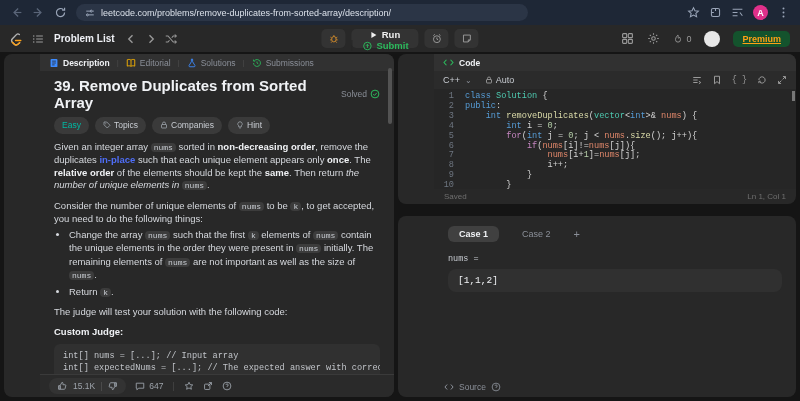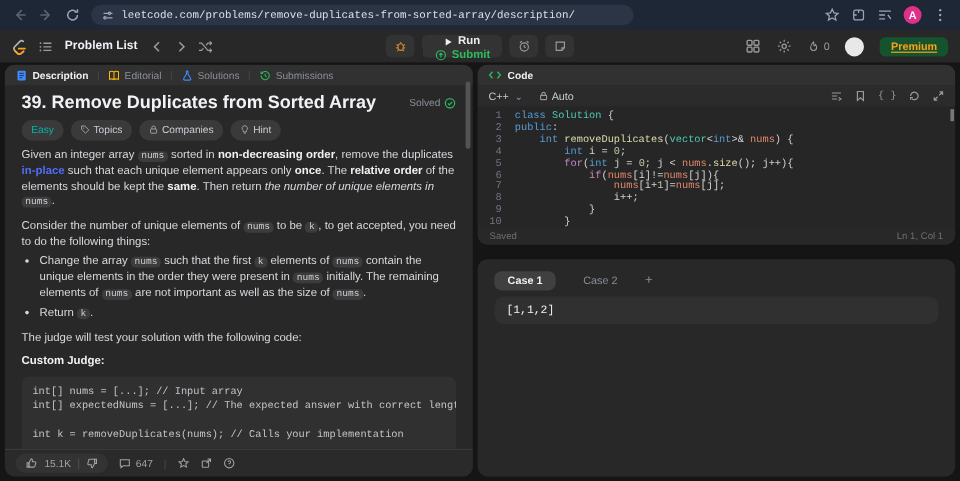--- a/index.html
+++ b/index.html
@@ -11,21 +11,21 @@
   }
   svg { display:block; }
 
   
   .browser-bar { position:absolute; top:0; left:0; right:0; height:25px;
     background:#1e2736; display:flex; align-items:center; padding:0 10px; gap:9px; }
   .bicon { color:#9aa5b8; width:13px; height:13px; flex-shrink:0; }
   .bicon.dim { color:#5a6578; }
   .url-pill { height:17px; width:452px; background:#2b3546; border-radius:9px;
     display:flex; align-items:center; gap:6px; padding:0 9px; }
-  .url-text { font-size:9px; color:#dbe1ea; white-space:nowrap; overflow:hidden;font-family:Liberation Mono, monospace; }
+  .url-text { font-size:9px; color:#dbe1ea; white-space:nowrap; overflow:hidden; }
   .b-spacer { flex:1; }
   .profile-dot { width:15px; height:15px; border-radius:50%; background:#e0308a;
     color:#fff; font-size:9px; font-weight:700; display:flex; align-items:center; justify-content:center; }
 
   
   .lc-header { position:absolute; top:25px; left:0; right:0; height:27px;
     background:#282828; display:flex; align-items:center; padding:0 10px; }
   .lc-left { display:flex; align-items:center; gap:8px; }
   .hicon { color:#9a9a9a; width:12px; height:12px; }
   .pl-label { font-size:10px; font-weight:600; color:#eff1f6; margin:0 2px; }
@@ -38,21 +38,21 @@
   .run-btn { color:#efefef; font-size:9.5px; font-weight:600; }
   .submit-btn { color:#2cbb5d; font-size:9.5px; font-weight:700; border-left:1px solid #262626; }
   .lc-right { margin-left:auto; display:flex; align-items:center; gap:13px; }
   .streak { display:flex; align-items:center; gap:3px; color:#9a9a9a; font-size:9px; }
   .avatar { width:16px; height:16px; border-radius:50%; background:#e8e8e8; }
   .premium-btn { background:#14532d; color:#ffa116; font-size:9px; font-weight:600;
     padding:3px 9px; border-radius:5px;text-decoration:underline; }
 
   
   .panel { position:absolute; background:#282828; border-radius:8px; overflow:hidden;
-    display:flex; flex-direction:column; }
+    display:flex; flex-direction:column;padding-left:36px; }
   .desc-panel { left:4px; top:54px; width:390px; bottom:4px; }
   .code-panel { left:398px; top:54px; width:398px; height:150px; }
   .test-panel { left:398px; top:216px; width:398px; bottom:4px; }
   .panel-strip { height:17px; min-height:17px; background:#313131; display:flex;
     align-items:center; padding:0 9px; gap:5px; font-size:8.5px; color:#8a8f98; }
   .strip-div { color:#4a4a4a; font-size:8px; margin:0 2px; }
 
   
   .tab { display:flex; align-items:center; gap:4px; cursor:default; }
   .tab .ticon { width:10px; height:10px; }
@@ -430,14 +430,26 @@
     <span>Ln 1, Col 1</span>
   </div>
 </div>
 
 <div class="panel test-panel">
   <div class="case-row">
     <span class="case-pill active">Case 1</span>
     <span class="case-pill">Case 2</span>
     <span class="plus-btn">+</span>
   </div>
+  <div class="param-label">nums =</div>
   <div class="case-input">[1,1,2]</div>
+  <div class="test-footer">
+    <svg width="10" height="10" viewBox="0 0 16 16" fill="none" stroke="#8a8f98" stroke-width="1.6">
+        <path d="M5 4 1.5 8 5 12M11 4l3.5 4L11 12"></path>
+      </svg>
+    <span>Source</span>
+    <svg width="10" height="10" viewBox="0 0 16 16" fill="none" stroke="#8a8f98" stroke-width="1.4">
+        <circle cx="8" cy="8" r="6.2"></circle>
+        <path d="M6.3 6.2A1.8 1.8 0 1 1 8 8.3v1"></path>
+        <circle cx="8" cy="11.3" r=".4" fill="currentColor" stroke="none"></circle>
+      </svg>
+  </div>
 </div>
 
 </body></html>

